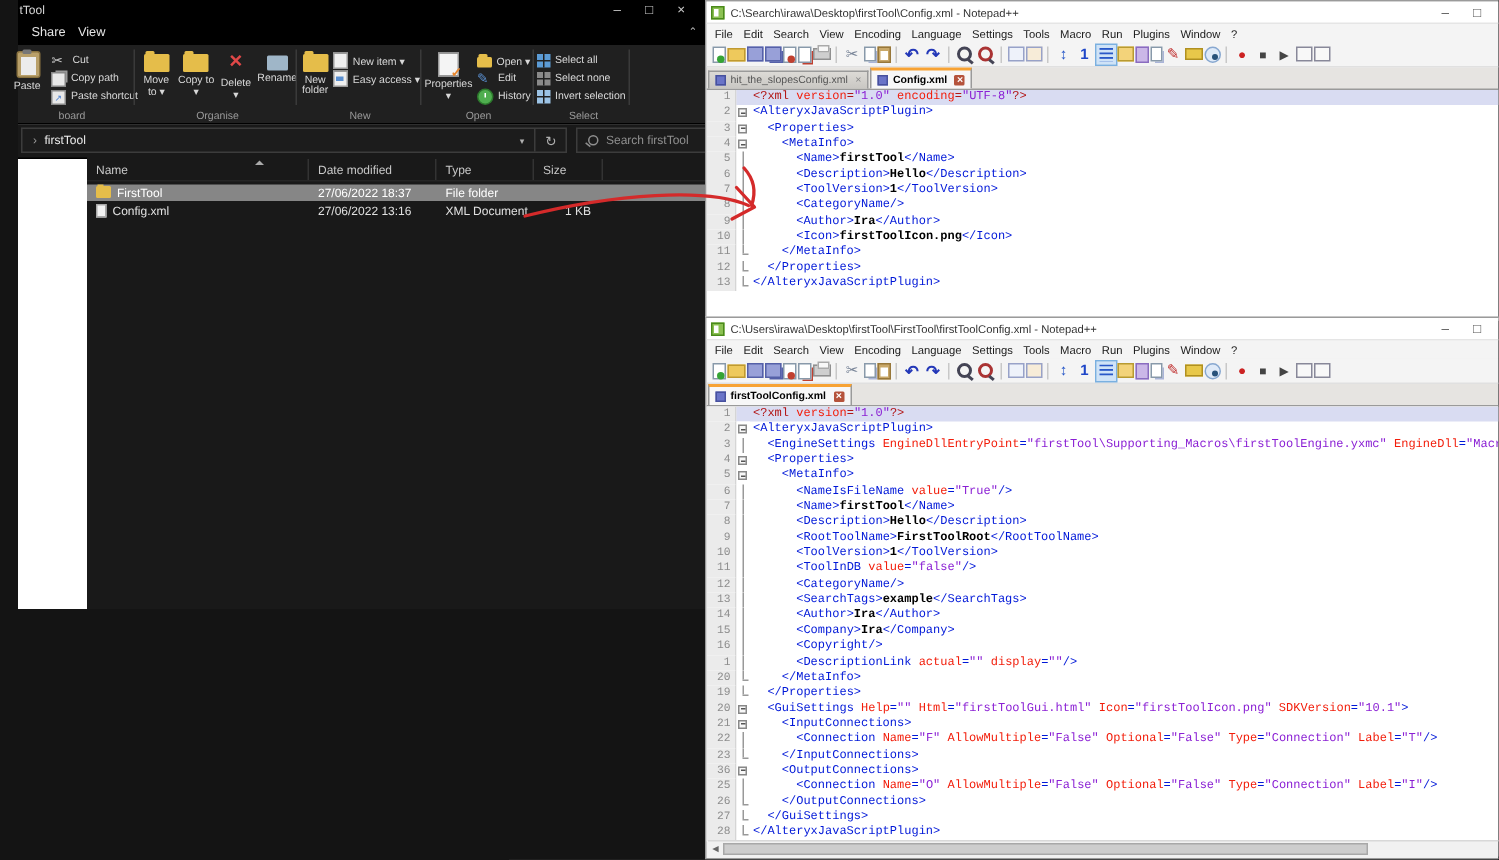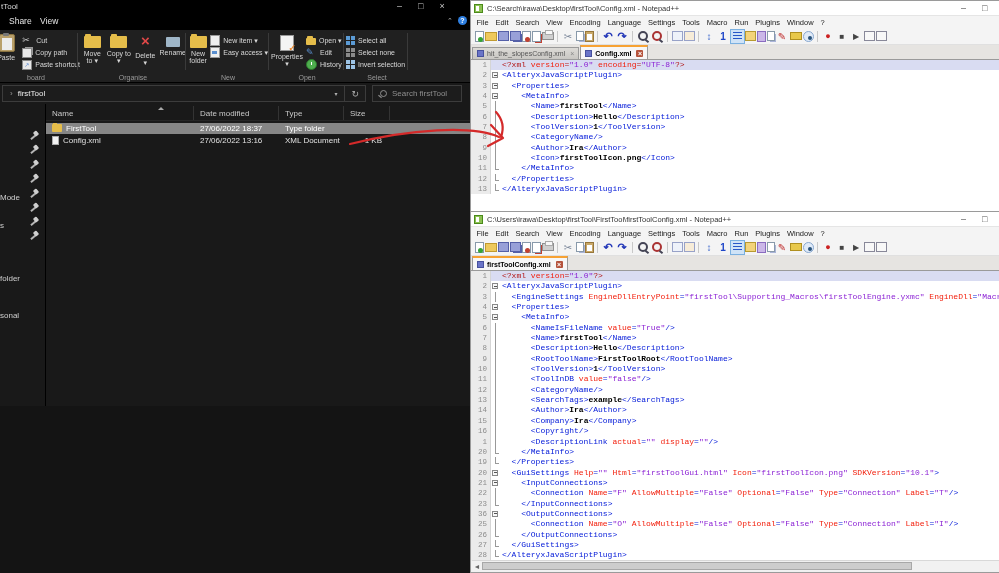--- a/index.html
+++ b/index.html
@@ -1,20 +1,20 @@
 <!DOCTYPE html>
 <html><head>
 <meta charset="utf-8">
 <style>
   html,body{margin:0;padding:0;background:#2a2a2a}
   #stage{position:relative;width:999px;height:573px;overflow:hidden;background:#141414;
          font-family:"Liberation Sans",sans-serif;-webkit-font-smoothing:antialiased}
 
   
-  #explorer{position:absolute;left:0;top:0;width:470px;height:406px;background:#ffffff;z-index:1}
+  #explorer{position:absolute;left:12px;top:0;width:470px;height:406px;background:#ffffff;z-index:1}
   .exp-title{height:12px;background:#000;position:relative}
   .exp-title .t{position:absolute;left:1px;top:2px;font-size:8px;color:#d8d8d8}
   .wctl{position:absolute;top:0;height:12px;display:flex;align-items:center;gap:16px;color:#c8c8c8;font-size:9px}
   .exp-tabs{height:18px;background:#000;position:relative;color:#e6e6e6;font-size:8.5px}
   .exp-tabs .rtab{position:absolute;top:4px}
   .rtcollapse{position:absolute;left:447px;top:5px;color:#b5b5b5;font-size:7px}
   .rthelp{position:absolute;left:458px;top:4px;width:9px;height:9px;border-radius:50%;background:#2f7fe0;
           color:#fff;font-size:7px;text-align:center;line-height:9px;font-weight:bold}
   .exp-ribbon{position:relative;height:52px;background:#202020;border-bottom:1px solid #000}
   .rgroup{position:absolute;top:2px;bottom:0}
@@ -300,50 +300,36 @@
         <span class="achev">›</span>
         <span>firstTool</span>
         <span class="acaret">▾</span>
         <span class="arefresh">↻</span>
       </div>
       <div class="asearch">
         <span class="lens"></span>
         <span>Search firstTool</span>
       </div>
     </div>
-    <div id="expnav">
-        <div class="pin" style="top: 27px;"></div>
-        <div class="pin" style="top: 41px;"></div>
-        <div class="pin" style="top: 56px;"></div>
-        <div class="pin" style="top: 70px;"></div>
-        <div class="pin" style="top: 85px;"></div>
-        <div class="pin" style="top: 99px;"></div>
-        <div class="pin" style="top: 113px;"></div>
-        <div class="pin" style="top: 127px;"></div>
-        <div class="navfrag" style="top: 89px;">Mode</div>
-        <div class="navfrag" style="top: 117px;">s</div>
-        <div class="navfrag" style="top: 170px;">folder</div>
-        <div class="navfrag" style="top: 207px;">sonal</div>
-      </div>
     <div id="expfiles">
       <div id="flhead">
           <div class="fcol" style="width: 148px;">Name</div>
           <div class="fcol" style="width: 85px;">Date modified</div>
           <div class="fcol" style="width: 65px;">Type</div>
           <div class="fcol" style="width: 46px;">Size</div>
           <div class="sortcaret"></div>
         </div>
       <div id="flrows">
           <div class="frow fsel">
             <div class="fcell" style="width: 148px;">
               <span class="fi-folder"></span>
               <span>FirstTool</span>
             </div>
             <div class="fcell" style="width: 85px;">27/06/2022 18:37</div>
-            <div class="fcell" style="width: 65px;">Type folder</div>
+            <div class="fcell" style="width: 65px;">File folder</div>
             <div class="fcell sz" style="width: 46px;"></div>
           </div>
           <div class="frow">
             <div class="fcell" style="width: 148px;">
               <span class="fi-xml"></span>
               <span>Config.xml</span>
             </div>
             <div class="fcell" style="width: 85px;">27/06/2022 13:16</div>
             <div class="fcell" style="width: 65px;">XML Document</div>
             <div class="fcell sz" style="width: 46px;">1 KB</div>

